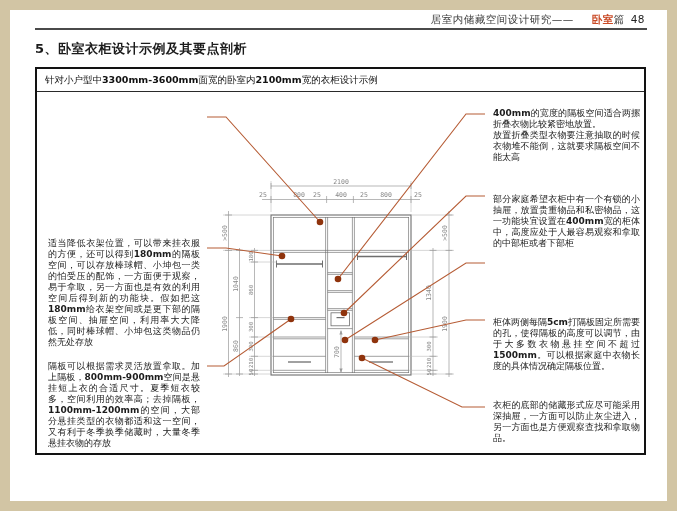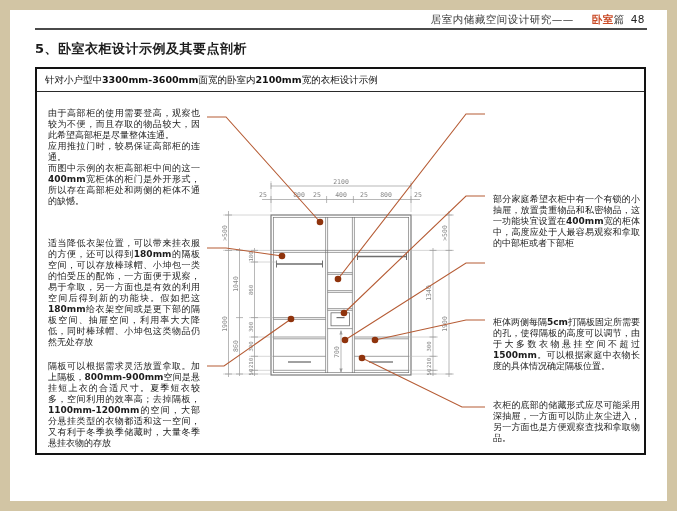--- a/index.html
+++ b/index.html
@@ -220,24 +220,23 @@
         <circle cx="344" cy="313" r="3.3" fill="#8f330c"></circle>
         <polyline class="leader" points="485,263 466,263 345,340"></polyline>
         <circle cx="345" cy="340" r="3.3" fill="#8f330c"></circle>
         <polyline class="leader" points="485,320 466,320 375,340"></polyline>
         <circle cx="375" cy="340" r="3.3" fill="#8f330c"></circle>
         <polyline class="leader" points="485,407 462,407 362,358"></polyline>
         <circle cx="362" cy="358" r="3.3" fill="#8f330c"></circle>
       </g>
     </svg>
 
-    <div class="anno left rich" style="left:11px;top:39px;">由于高部柜的使用需要登高，观察也较为不便，而且存取的物品较大，因此希望高部柜是尽量整体连通。
-应用推拉门时，较易保证高部柜的连通。
-而图中示例的衣柜高部柜中间的这一<b>400mm</b>宽柜体的柜门是外开形式，所以存在高部柜处和两侧的柜体不通的缺憾。</div>
     <div class="anno left rich" style="left:11px;top:169px;">适当降低衣架位置，可以带来挂衣服的方便，还可以得到<b>180mm</b>的隔板空间，可以存放棒球帽、小坤包一类的怕受压的配饰，一方面便于观察，易于拿取，另一方面也是有效的利用空间后得到新的功能块。假如把这<b>180mm</b>给衣架空间或是更下部的隔板空间、抽屉空间，利用率大大降低，同时棒球帽、小坤包这类物品仍然无处存放</div>
     <div class="anno left rich" style="left:11px;top:292px;">隔板可以根据需求灵活放置拿取。加上隔板，<b>800mm-900mm</b>空间是悬挂短上衣的合适尺寸。夏季短衣较多，空间利用的效率高；去掉隔板，<b>1100mm-1200mm</b>的空间，大部分悬挂类型的衣物都适和这一空间，又有利于冬季换季储藏时，大量冬季悬挂衣物的存放</div>
 
+    <div class="anno right rich" style="left:456px;top:39px;"><b>400mm</b>的宽度的隔板空间适合两摞折叠衣物比较紧密地放置。
+放置折叠类型衣物要注意抽取的时候衣物堆不能倒，这就要求隔板空间不能太高</div>
     <div class="anno right rich" style="left:456px;top:125px;">部分家庭希望衣柜中有一个有锁的小抽屉，放置贵重物品和私密物品，这一功能块宜设置在<b>400mm</b>宽的柜体中，高度应处于人最容易观察和拿取的中部柜或者下部柜</div>
     <div class="anno right rich" style="left:456px;top:248px;">柜体两侧每隔<b>5cm</b>打隔板固定所需要的孔，使得隔板的高度可以调节，由于大多数衣物悬挂空间不超过<b>1500mm</b>。可以根据家庭中衣物长度的具体情况确定隔板位置。</div>
     <div class="anno right rich" style="left:456px;top:331px;">衣柜的底部的储藏形式应尽可能采用深抽屉，一方面可以防止灰尘进入，另一方面也是方便观察查找和拿取物品。</div>
   </div>
 
 </div>
 
 </body></html>

